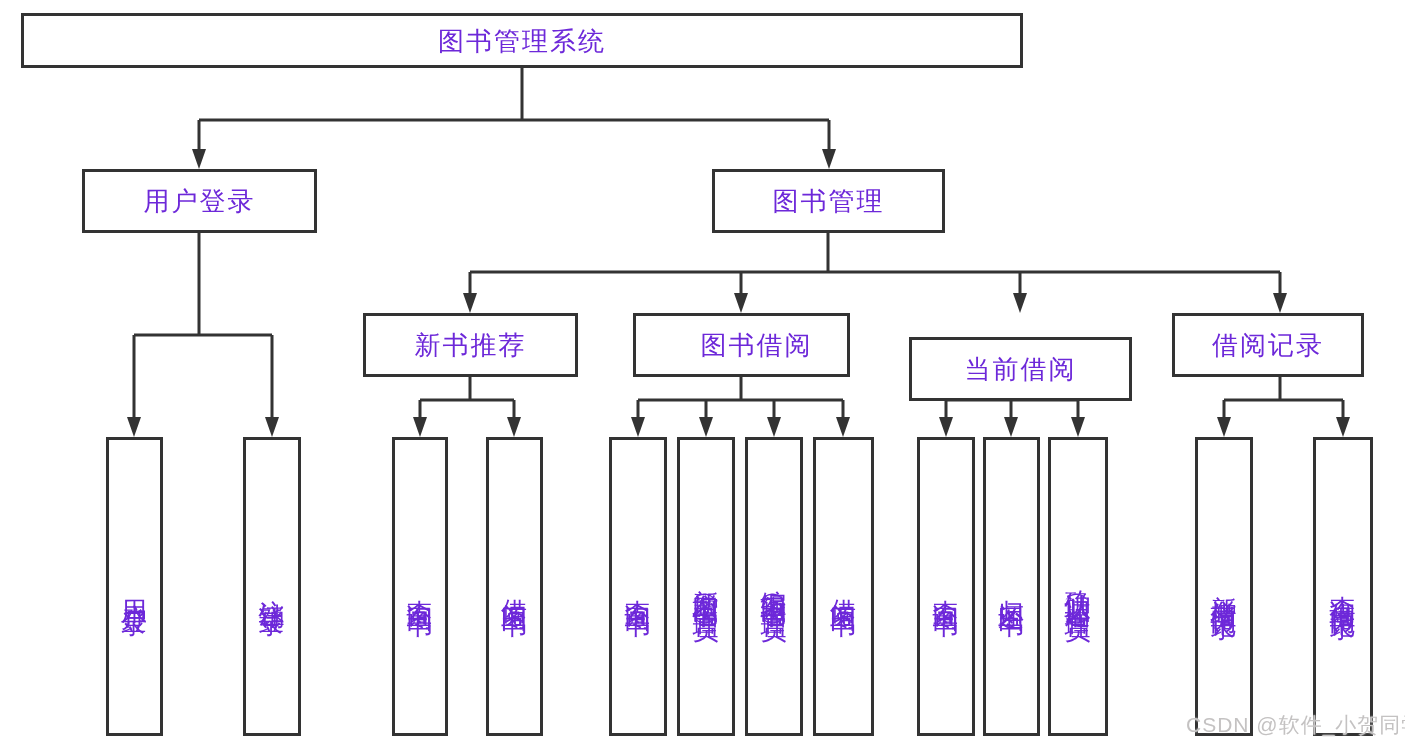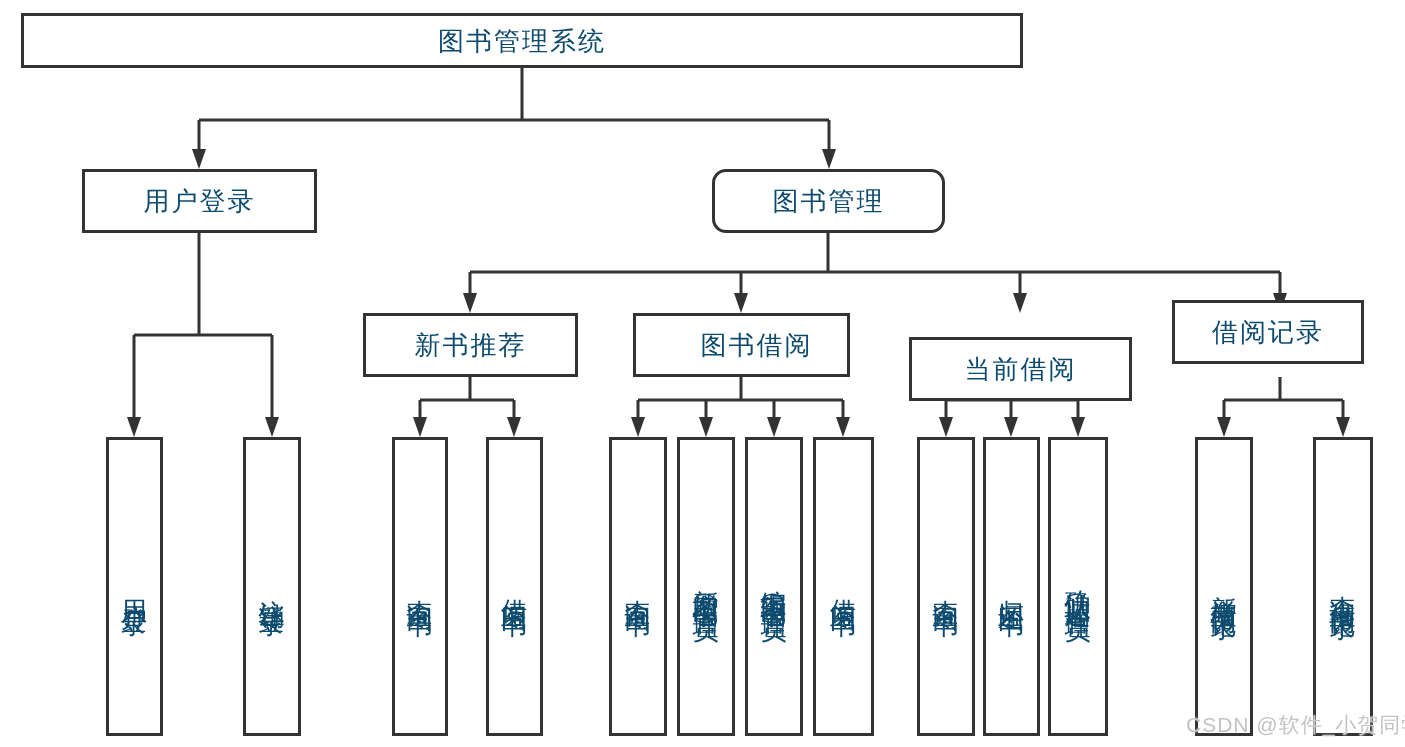--- a/index.html
+++ b/index.html
@@ -19,21 +19,21 @@
     position: absolute;
     left: 0; top: 0;
     width: 1405px; height: 747px;
     z-index: 1;
   }
   .box {
     position: absolute;
     box-sizing: border-box;
     border: 3px solid #333333;
     background: #ffffff;
-    color: #0c4a6e;
+    color: #6d28d9;
     display: flex;
     align-items: center;
     justify-content: center;
     z-index: 2;
     text-align: center;
   }
   .h {
     font-size: 26px;
     letter-spacing: 2px;
     line-height: 1;
@@ -98,26 +98,26 @@
       <polygon points="1004,417 1018,417 1011,437"></polygon>
       <polygon points="1071,417 1085,417 1078,437"></polygon>
       <polygon points="1217,417 1231,417 1224,437"></polygon>
       <polygon points="1336,417 1350,417 1343,437"></polygon>
     </g>
   </svg>
 
   <div class="box h" style="left:21px; top:13px; width:1002px; height:55px;">图书管理系统</div>
 
   <div class="box h" style="left:82px; top:169px; width:235px; height:64px;">用户登录</div>
-  <div class="box h" style="left:712px; top:169px; width:233px; height:64px;border-radius:14px;">图书管理</div>
+  <div class="box h" style="left:712px; top:169px; width:233px; height:64px;">图书管理</div>
 
   <div class="box h" style="left:363px; top:313px; width:215px; height:64px;">新书推荐</div>
   <div class="box h" style="left:633px; top:313px; width:217px; height:64px;padding-left:30px;">图书借阅</div>
   <div class="box h" style="left:909px; top:313px; width:223px; height:64px;margin-top:24px;">当前借阅</div>
-  <div class="box h" style="left:1172px; top:300px; width:192px; height:64px;">借阅记录</div>
+  <div class="box h" style="left:1172px; top:313px; width:192px; height:64px;">借阅记录</div>
 
   <div class="box v" style="left:106px; top:437px; width:57px; height:299px;">用户登录</div>
   <div class="box v" style="left:243px; top:437px; width:58px; height:299px;">注销登录</div>
 
   <div class="box v" style="left:392px; top:437px; width:56px; height:299px;">查询图书</div>
   <div class="box v" style="left:486px; top:437px; width:57px; height:299px;">借阅图书</div>
 
   <div class="box v" style="left:609px; top:437px; width:58px; height:299px;">查询图书</div>
   <div class="box v" style="left:677px; top:437px; width:58px; height:299px;">新增图书（管理员）</div>
   <div class="box v" style="left:745px; top:437px; width:58px; height:299px;">编辑图书（管理员）</div>

